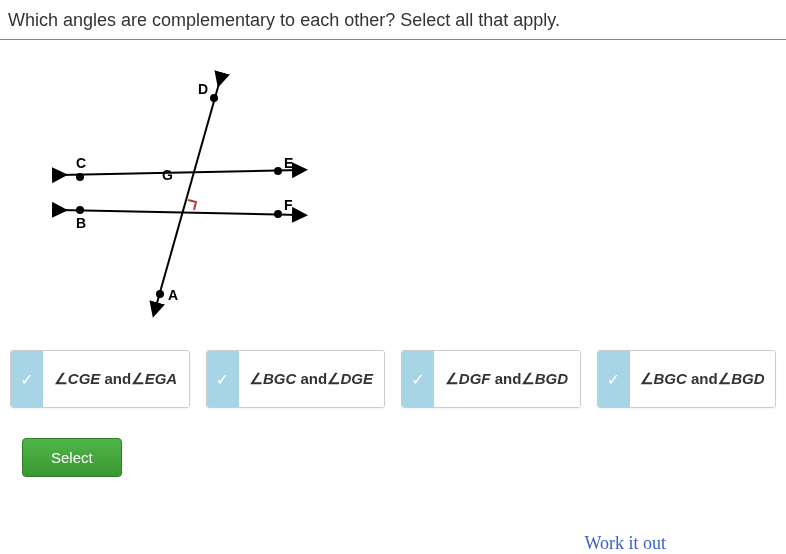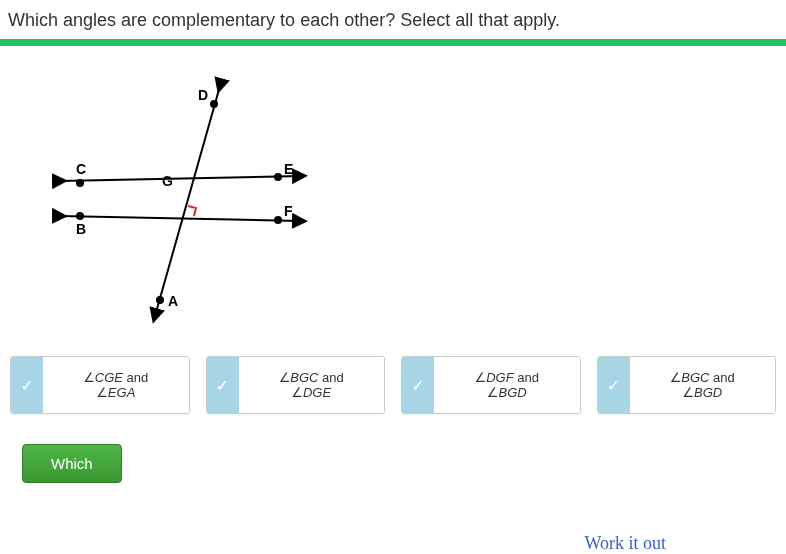--- a/index.html
+++ b/index.html
@@ -8,21 +8,21 @@
       background: #fff;
       width: 786px;
       height: 554px;
       position: relative;
       overflow: hidden;
     }
     .question {
       font-size: 18px;
       color: #333;
       padding: 10px 8px 0 8px;
-      border-bottom: 7px solid #22c55e;
+      border-bottom: 1px solid #22c55e;
       padding-bottom: 8px;
     }
     .diagram-area {
       width: 320px;
       height: 280px;
       margin: 10px 0 0 30px;
       position: relative;
     }
     .options-row {
       display: flex;
@@ -44,28 +44,29 @@
       background: #a8d5e5;
       display: flex;
       align-items: center;
       justify-content: center;
       color: #fff;
       font-size: 16px;
     }
     .option-text {
       flex: 1;
       display: flex;
-      flex-direction: column;
+      flex-direction: row;
       align-items: center;
       justify-content: center;
-      font-size: 13px;
+      font-size: 15px;
       font-style: italic;
       color: #333;
       padding: 4px;
       background: #fff;
+      font-weight: bold;
     }
     .option-text span { font-style: normal; }
     .submit-btn {
       margin: 30px 0 0 22px;
       background: #3fa637;
       background: linear-gradient(#4fb547, #3a9832);
       color: #fff;
       border: 1px solid #2f7d28;
       border-radius: 4px;
       padding: 10px 28px;
@@ -146,18 +147,18 @@
   </div>
   <div class="option">
     <div class="option-check">✓</div>
     <div class="option-text">
       <div><span>∠</span><i>BGC</i><span> and</span></div>
       <div><span>∠</span><i>BGD</i><span></span></div>
     </div>
   </div>
 </div>
 
-<button class="submit-btn">Which</button>
+<button class="submit-btn">Select</button>
 
 <div class="work-it">Work it out</div>
 
 
 
 
 </body></html>

